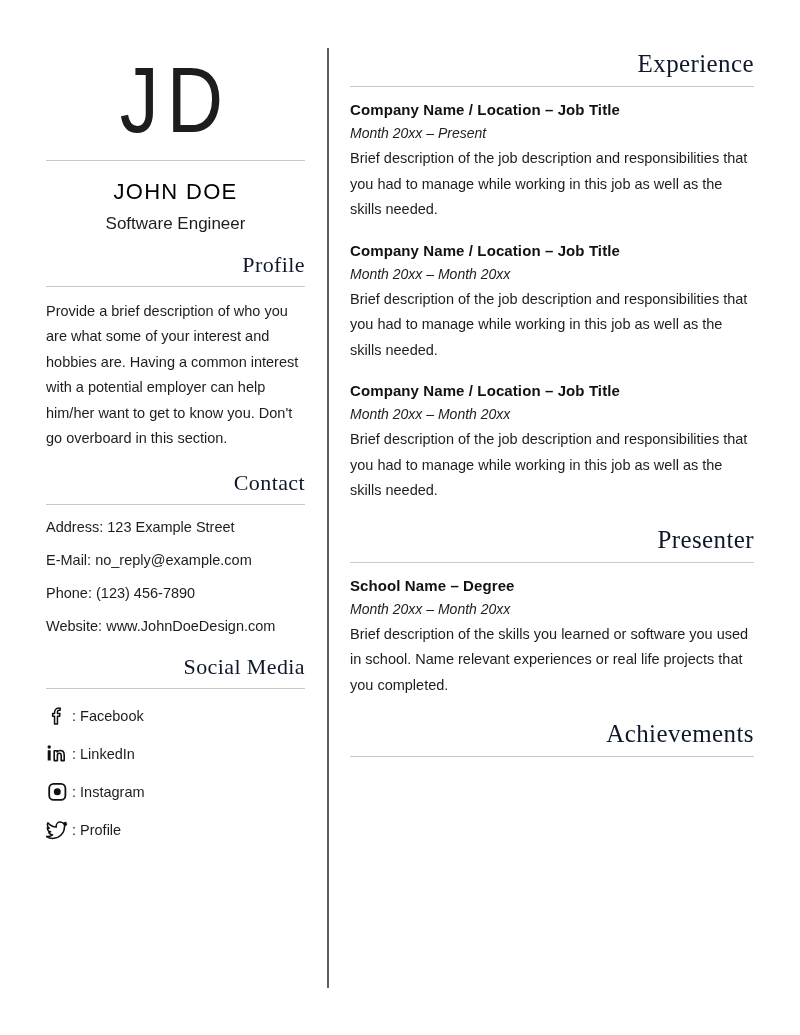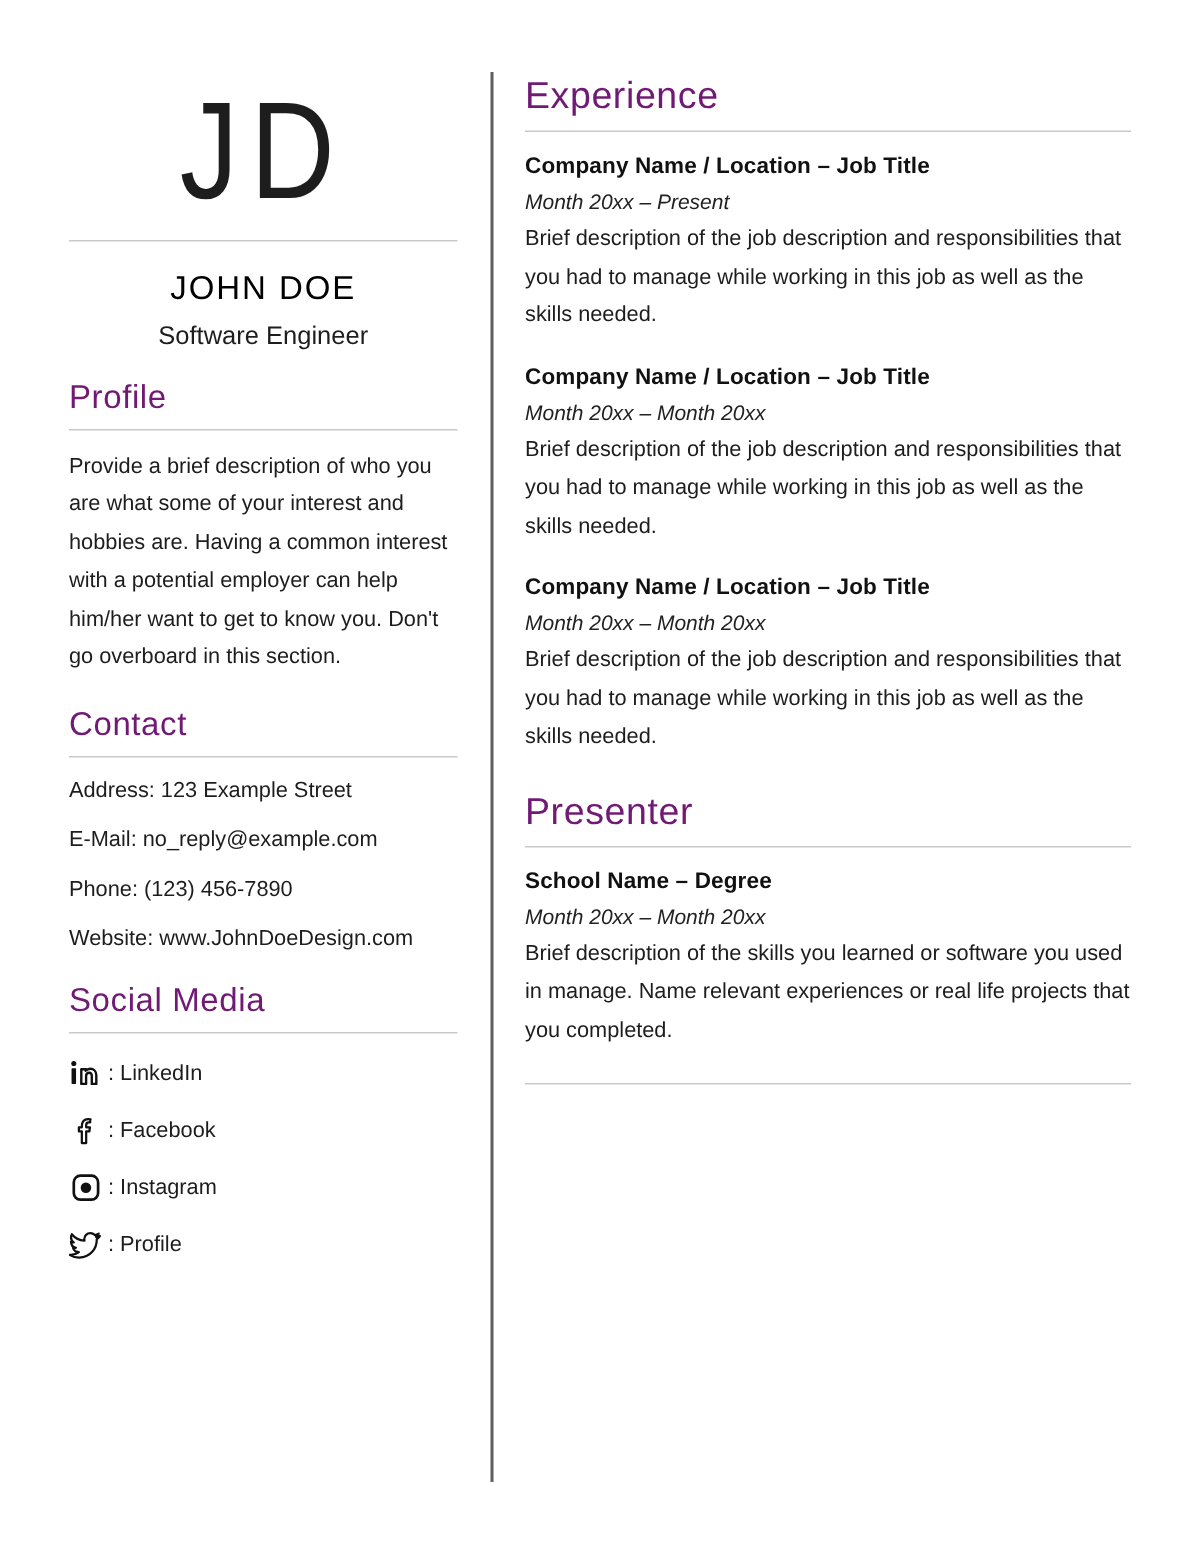--- a/index.html
+++ b/index.html
@@ -51,26 +51,27 @@
   }
   .job-role {
     text-align:center;
     font-size:17px;
     font-weight:400;
     color:#1d1d1d;
     margin-top:9px;
   }
 
   .sec-head {
-    text-align:left;
+    text-align:right;
     font-size:22px;
     font-weight:300;
-    color:#701a75;
+    color:#0f172a;
     letter-spacing:0.4px;
     margin-top:18px;
+    font-family:Liberation Serif, serif;
   }
   .sec-head.right-head { font-size:25px; margin-top:0; }
   .sec-rule {
     width:100%; height:1px; background:#c9c9c9; margin-top:8px;
   }
 
   .body-text {
     font-size:14.5px;
     line-height:25.5px;
     color:#1d1d1d;
@@ -165,40 +166,40 @@
     </div>
 
     <div style="margin-top:12px;">
       <div class="sec-head">Social Media</div>
       <div class="sec-rule"></div>
 
       <div class="social-list">
 
         <div class="social-row">
           <span class="social-ico">
+            <svg width="20" height="21" viewBox="0 0 20 21">
+              <path d="M13.4 3.2c-2.6-.5-4.6.4-5.4 2.1-.4.9-.45 1.9-.45 3.2H5.6v2.8h1.95V19h2.9v-7.7h2.15l.35-2.8h-2.5V7.0c0-1.2.5-1.8 1.7-1.8h1.0V3.3z" fill="none" stroke="#111" stroke-width="1.5" stroke-linejoin="round"></path>
+            </svg>
+          </span>
+          <span class="social-label">: Facebook</span>
+        </div>
+
+        <div class="social-row">
+          <span class="social-ico">
             <svg width="22" height="21" viewBox="0 0 22 21">
               <circle cx="3.2" cy="4.0" r="1.7" fill="#111"></circle>
               <rect x="1.7" y="7.2" width="3.0" height="10.4" rx="0.4" fill="#111"></rect>
               <path d="M8.2 17.6V7.8h2.9v1.1c.7-.9 1.8-1.4 3.0-1.4 2.4 0 4.1 1.6 4.1 4.4v5.7h-3.0v-5.2c0-1.4-.6-2.2-1.8-2.2-1.2 0-2.0.8-2.0 2.2v5.2z" fill="none" stroke="#111" stroke-width="1.6" stroke-linejoin="round"></path>
             </svg>
           </span>
           <span class="social-label">: LinkedIn</span>
         </div>
 
         <div class="social-row">
           <span class="social-ico">
-            <svg width="20" height="21" viewBox="0 0 20 21">
-              <path d="M13.4 3.2c-2.6-.5-4.6.4-5.4 2.1-.4.9-.45 1.9-.45 3.2H5.6v2.8h1.95V19h2.9v-7.7h2.15l.35-2.8h-2.5V7.0c0-1.2.5-1.8 1.7-1.8h1.0V3.3z" fill="none" stroke="#111" stroke-width="1.5" stroke-linejoin="round"></path>
-            </svg>
-          </span>
-          <span class="social-label">: Facebook</span>
-        </div>
-
-        <div class="social-row">
-          <span class="social-ico">
             <svg width="21" height="21" viewBox="0 0 21 21">
               <rect x="2.2" y="2.8" width="16.2" height="16.0" rx="4.4" fill="none" stroke="#111" stroke-width="1.8"></rect>
               <circle cx="10.3" cy="10.8" r="3.5" fill="#111"></circle>
             </svg>
           </span>
           <span class="social-label">: Instagram</span>
         </div>
 
         <div class="social-row">
           <span class="social-ico">
@@ -238,23 +239,24 @@
       </div>
     </div>
 
     <div class="section-block">
       <div class="sec-head right-head">Presenter</div>
       <div class="sec-rule"></div>
 
       <div class="entry">
         <div class="entry-title">School Name – Degree</div>
         <div class="entry-date">Month 20xx – Month 20xx</div>
-        <div class="entry-desc">Brief description of the skills you learned or software you used in manage. Name relevant experiences or real life projects that you completed.</div>
+        <div class="entry-desc">Brief description of the skills you learned or software you used in school. Name relevant experiences or real life projects that you completed.</div>
       </div>
     </div>
 
     <div class="section-block">
+      <div class="sec-head right-head">Achievements</div>
       <div class="sec-rule"></div>
 
     </div>
 
   </div>
 </div>
 
 </body></html>

